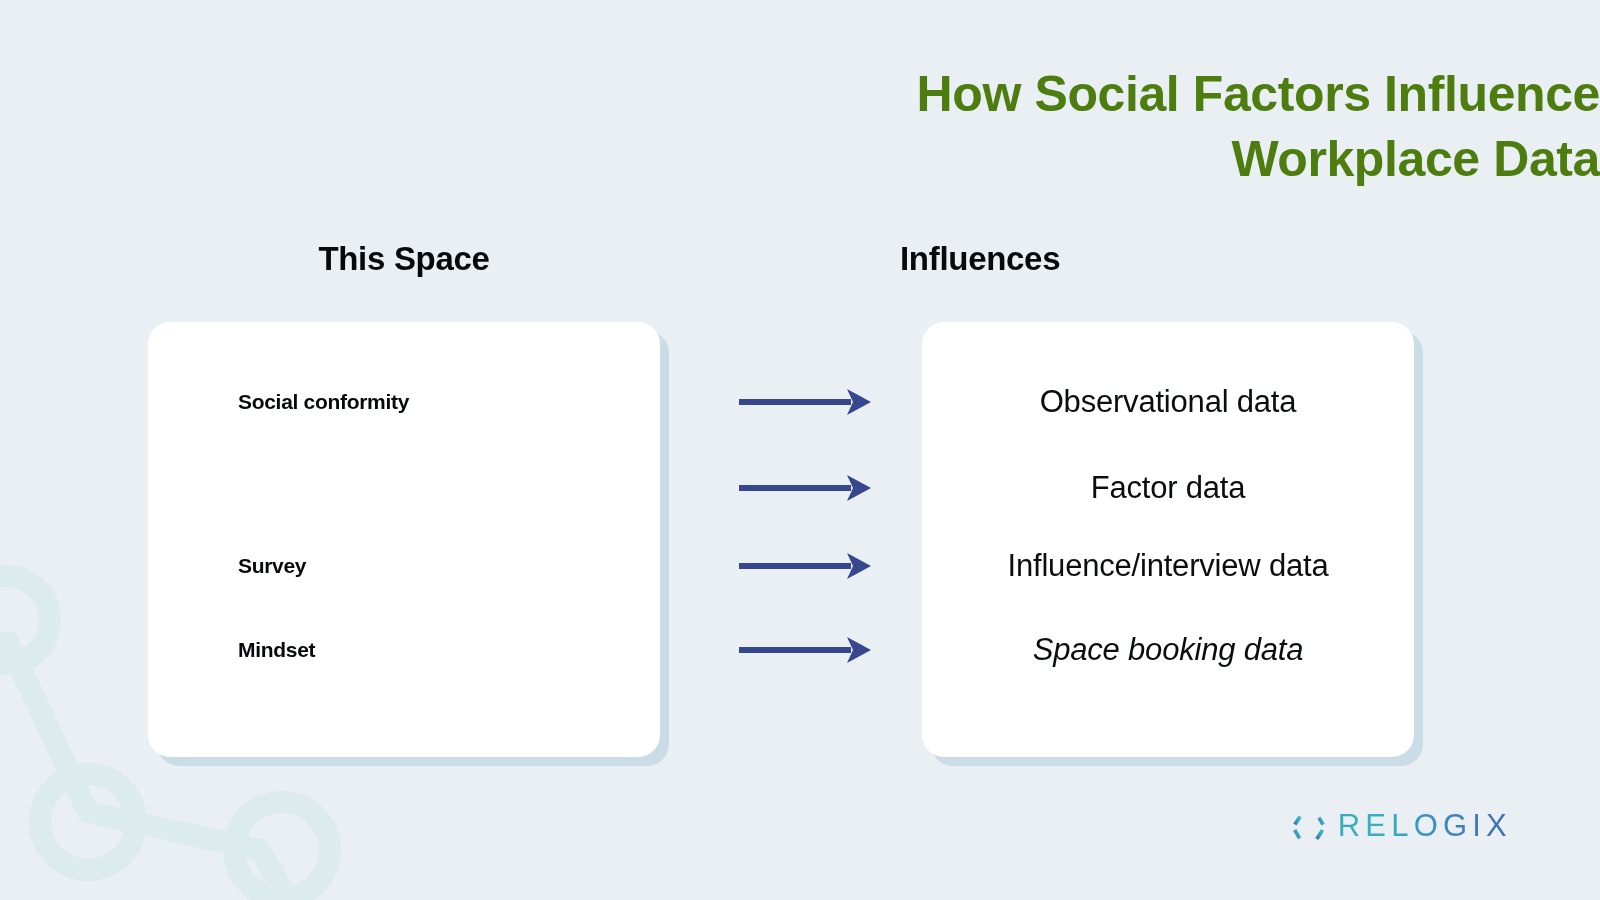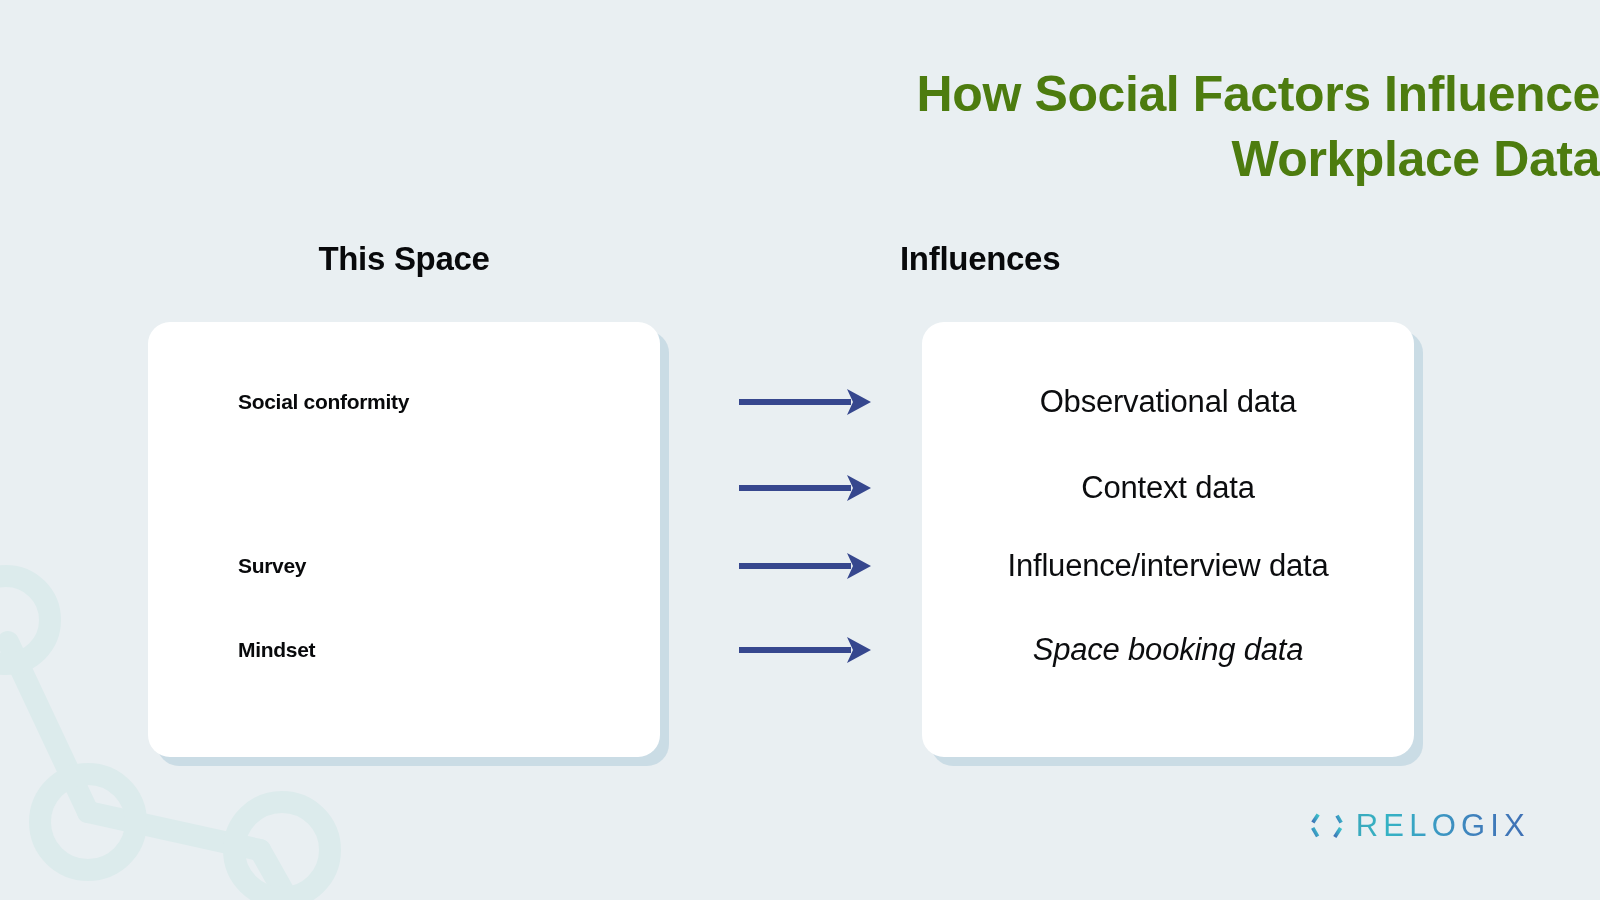--- a/index.html
+++ b/index.html
@@ -128,24 +128,24 @@
     height: 34px;
   }
   .arrow-svg.a0 { top: 63px; }
   .arrow-svg.a1 { top: 149px; }
   .arrow-svg.a2 { top: 227px; }
   .arrow-svg.a3 { top: 311px; }
 
   
   #logo {
     position: absolute;
-    right: 70px;
+    right: 88px;
     bottom: 56px;
     display: flex;
-    align-items: flex-start;
+    align-items: flex-end;
     gap: 12px;
     z-index: 4;
     margin-top: 44px;
   }
   #logo-mark { width: 34px; height: 34px; display: block; }
   #logo-text {
     font-size: 31px;
     font-weight: 400;
     letter-spacing: 5.2px;
     background: linear-gradient(90deg, #3aa9bd 0%, #34b2c4 18%, #3a9ec4 42%, #3f7fbc 70%, #3f6fb4 100%);
@@ -190,21 +190,21 @@
     </div>
   </div>
 </div>
 
 <div id="card-right" class="card">
   <div class="card-list">
     <div class="influence-row r0">
       <span>Observational data</span>
     </div>
     <div class="influence-row r1">
-      <span>Context data</span>
+      <span>Factor data</span>
     </div>
     <div class="influence-row r2">
       <span>Influence/interview data</span>
     </div>
     <div class="influence-row r3">
       <span>Space booking data</span>
     </div>
   </div>
 </div>
 

